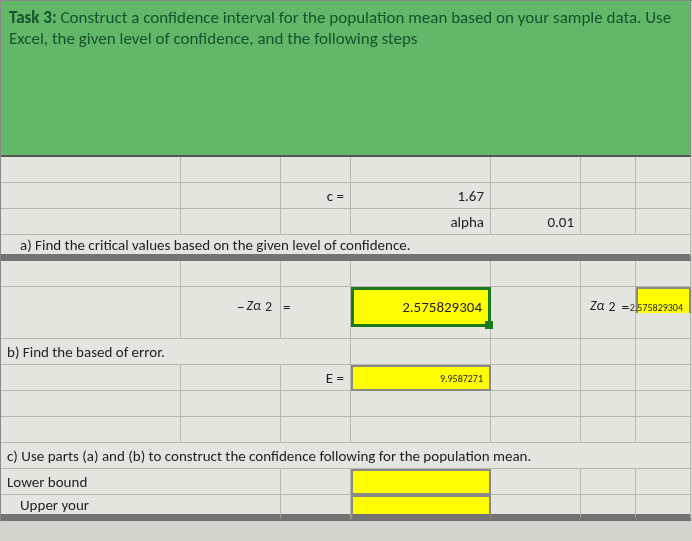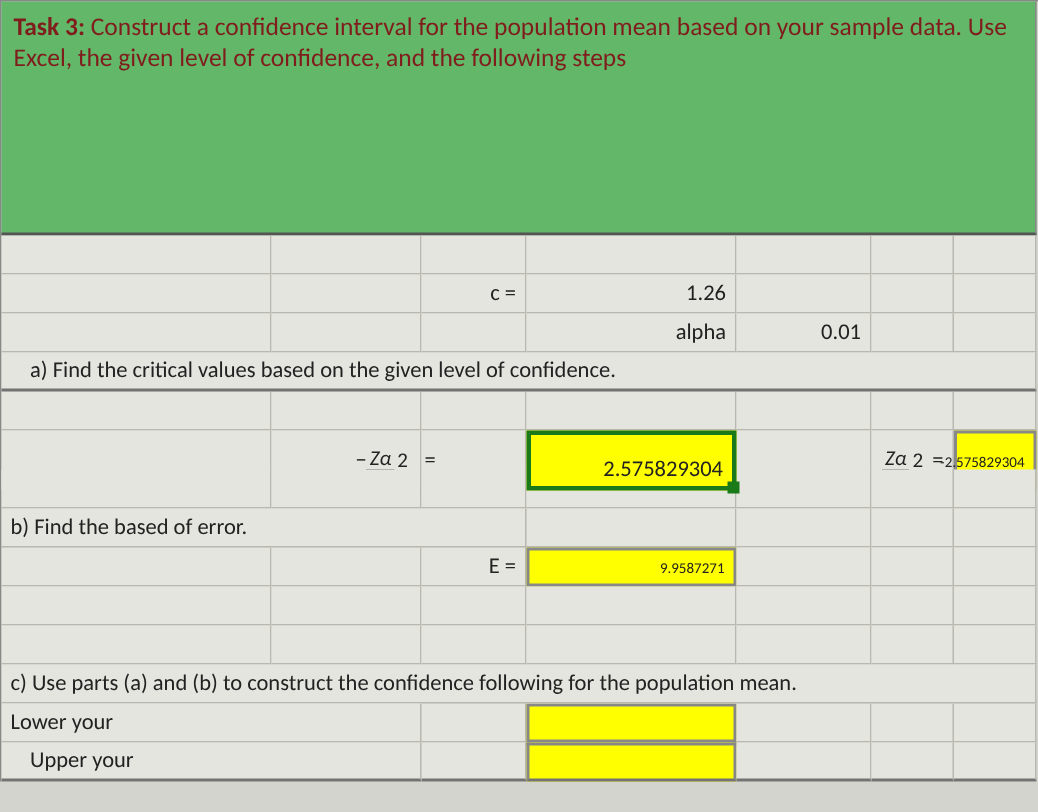--- a/index.html
+++ b/index.html
@@ -29,55 +29,54 @@
     white-space: nowrap;
     overflow: visible;
   }
   .header-block {
     grid-column: 1 / 8;
     grid-row: 1 / 7;
     background: #63b768;
     border-right: 1px solid #888;
     border-bottom: 2px solid #555;
     padding: 6px 8px;
-    color: #7f1d1d;
+    color: #14532d;
     font-size: 17px;
     line-height: 1.25;
     display: block;
   }
   .header-block b { font-weight: bold; }
   .right { justify-content: flex-end; }
   .yellow-input {
     background: #ffff00;
     border: 2px solid #888;
     font-size: 10px;
   }
   .yellow-selected {
     background: #ffff00;
     border: 3px solid #1a7a1a;
     position: relative;
-    align-items: flex-end;
   }
   .fill-handle {
     position: absolute;
     right: -5px; bottom: -5px;
     width: 8px; height: 8px;
     background: #1a7a1a;
   }
   .frac {
     display: inline-flex;
     align-items: center;
     line-height: 1;
     font-size: 14px;
     font-style: italic;
   }
   .frac .top { border-bottom: 1px solid #222; padding: 0 2px; }
   .frac .bot { padding: 0 2px; font-style: normal; }
   .overflow { overflow: visible; z-index: 2; position: relative; }
-  .bottom-border { border-bottom: 2px solid #737373; padding-left: 19px; }
+  .bottom-border { border-bottom: 7px solid #737373; padding-left: 19px; }
 </style>
 </head>
 <body>
 
 <div class="sheet">
 
   <div class="header-block">
     <b>Task 3:</b>
     <span>Construct a confidence interval for the population mean based on your sample data.  Use Excel, the given level of confidence, and the following steps</span>
   </div>
@@ -86,21 +85,21 @@
   <div class="cell"></div>
   <div class="cell"></div>
   <div class="cell"></div>
   <div class="cell"></div>
   <div class="cell"></div>
   <div class="cell"></div>
 
   <div class="cell"></div>
   <div class="cell"></div>
   <div class="cell right">c =</div>
-  <div class="cell right">1.26</div>
+  <div class="cell right">1.67</div>
   <div class="cell"></div>
   <div class="cell"></div>
   <div class="cell"></div>
 
   <div class="cell"></div>
   <div class="cell"></div>
   <div class="cell"></div>
   <div class="cell right">alpha</div>
   <div class="cell right">0.01</div>
   <div class="cell"></div>
@@ -172,21 +171,21 @@
   <div class="cell"></div>
   <div class="cell"></div>
   <div class="cell"></div>
   <div class="cell"></div>
   <div class="cell"></div>
   <div class="cell"></div>
   <div class="cell"></div>
 
   <div class="cell overflow" style="grid-column:1/8">c)  Use parts (a) and (b) to construct the confidence following for the population mean.</div>
 
-  <div class="cell overflow" style="grid-column:1/3">Lower your</div>
+  <div class="cell overflow" style="grid-column:1/3">Lower bound</div>
   <div class="cell"></div>
   <div class="cell yellow-input"></div>
   <div class="cell"></div>
   <div class="cell"></div>
   <div class="cell"></div>
 
   <div class="cell overflow bottom-border" style="grid-column:1/3">Upper your</div>
   <div class="cell bottom-border"></div>
   <div class="cell yellow-input bottom-border"></div>
   <div class="cell bottom-border"></div>

